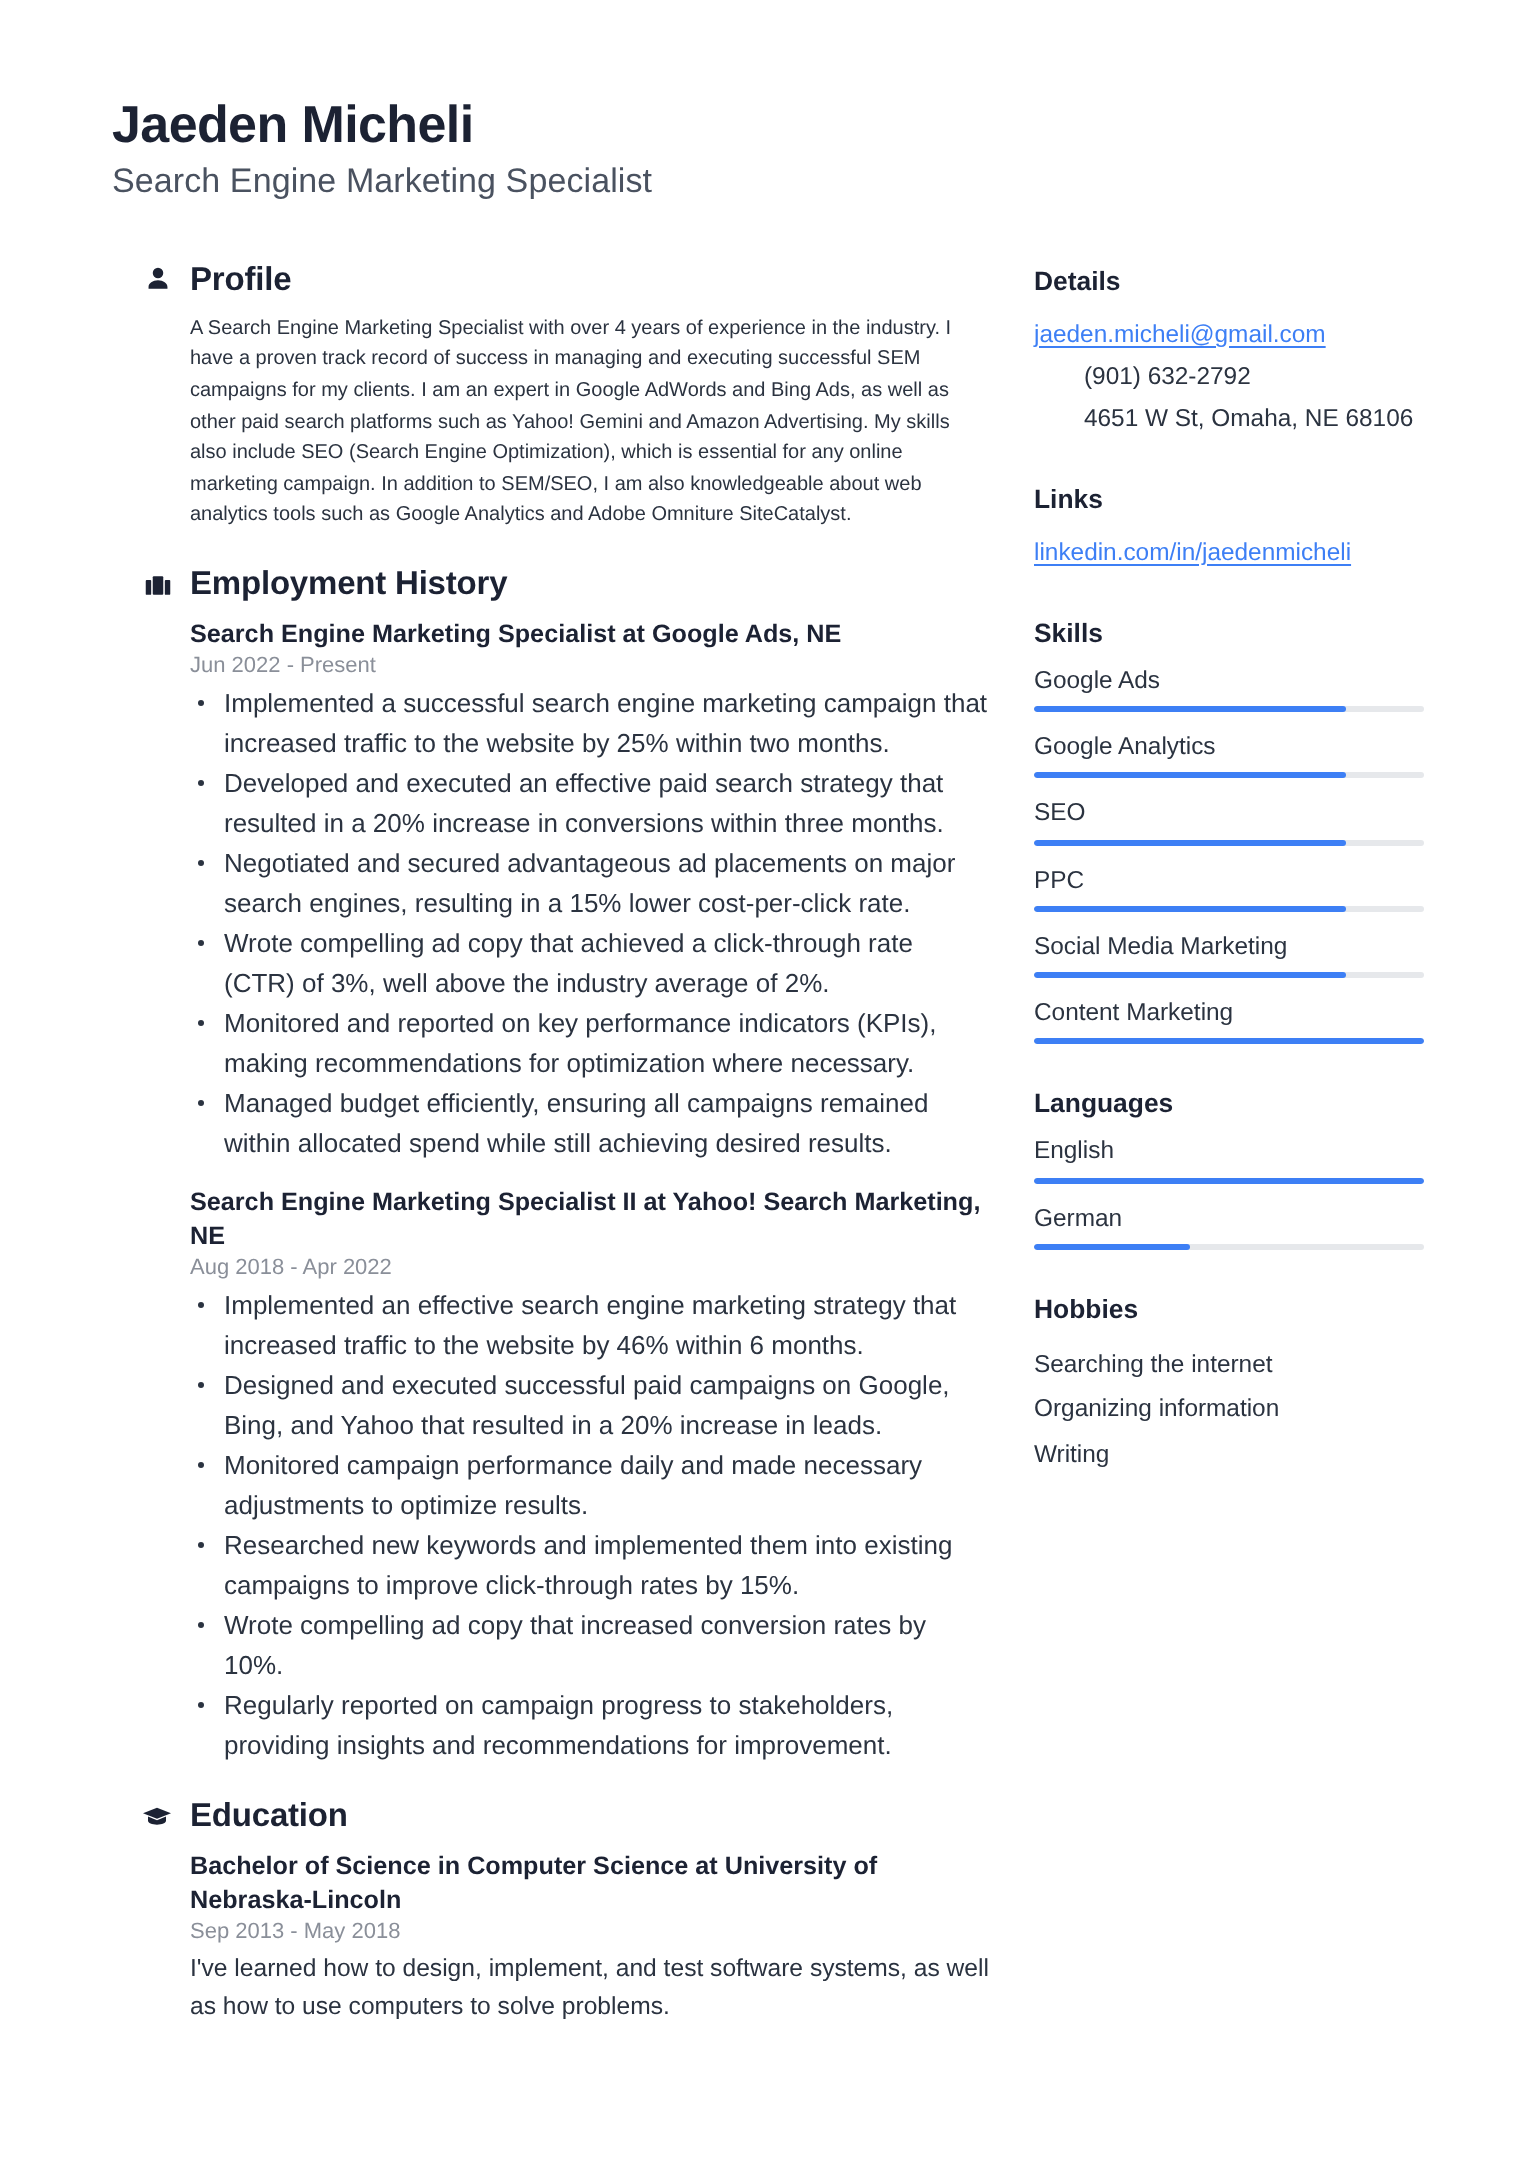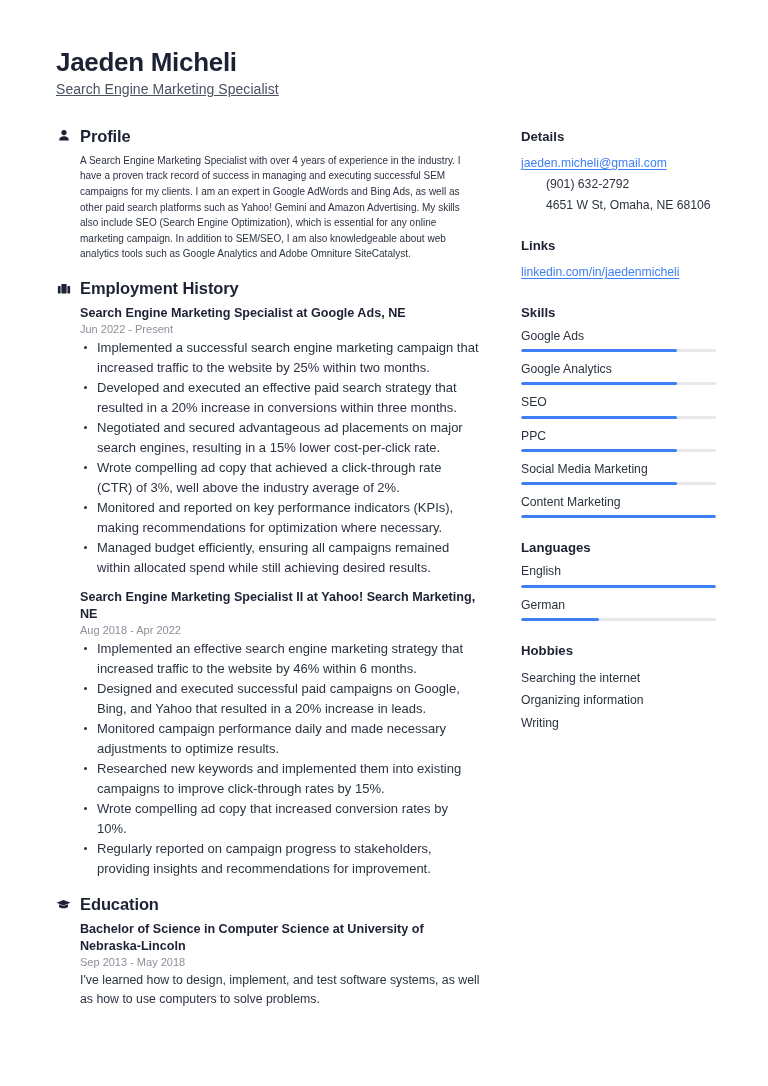--- a/index.html
+++ b/index.html
@@ -29,33 +29,33 @@
 
   .full-name {
     font-size: 26px;
     font-weight: 700;
     letter-spacing: -0.3px;
     color: #1c2233;
     line-height: 1.15;
   }
 
   .job-title {
-    font-size: 14px;
+    font-size: 17px;
     color: #4a5costs;
     color: #4a5260;
     margin-top: 3px;
     letter-spacing: 0.05px;
-    text-decoration: underline;
   }
 
   
   .columns {
     display: flex;
     align-items: flex-start;
-    gap: 41px;
+    gap: 22px;
+    justify-content: flex-end;
   }
 
   .col-main { width: 424px; flex: 0 0 424px; }
   .col-side { width: 195px; flex: 0 0 195px; padding-top: 2px; }
 
   
   .section { margin-bottom: 17px; }
 
   .section-head {
     display: flex;

